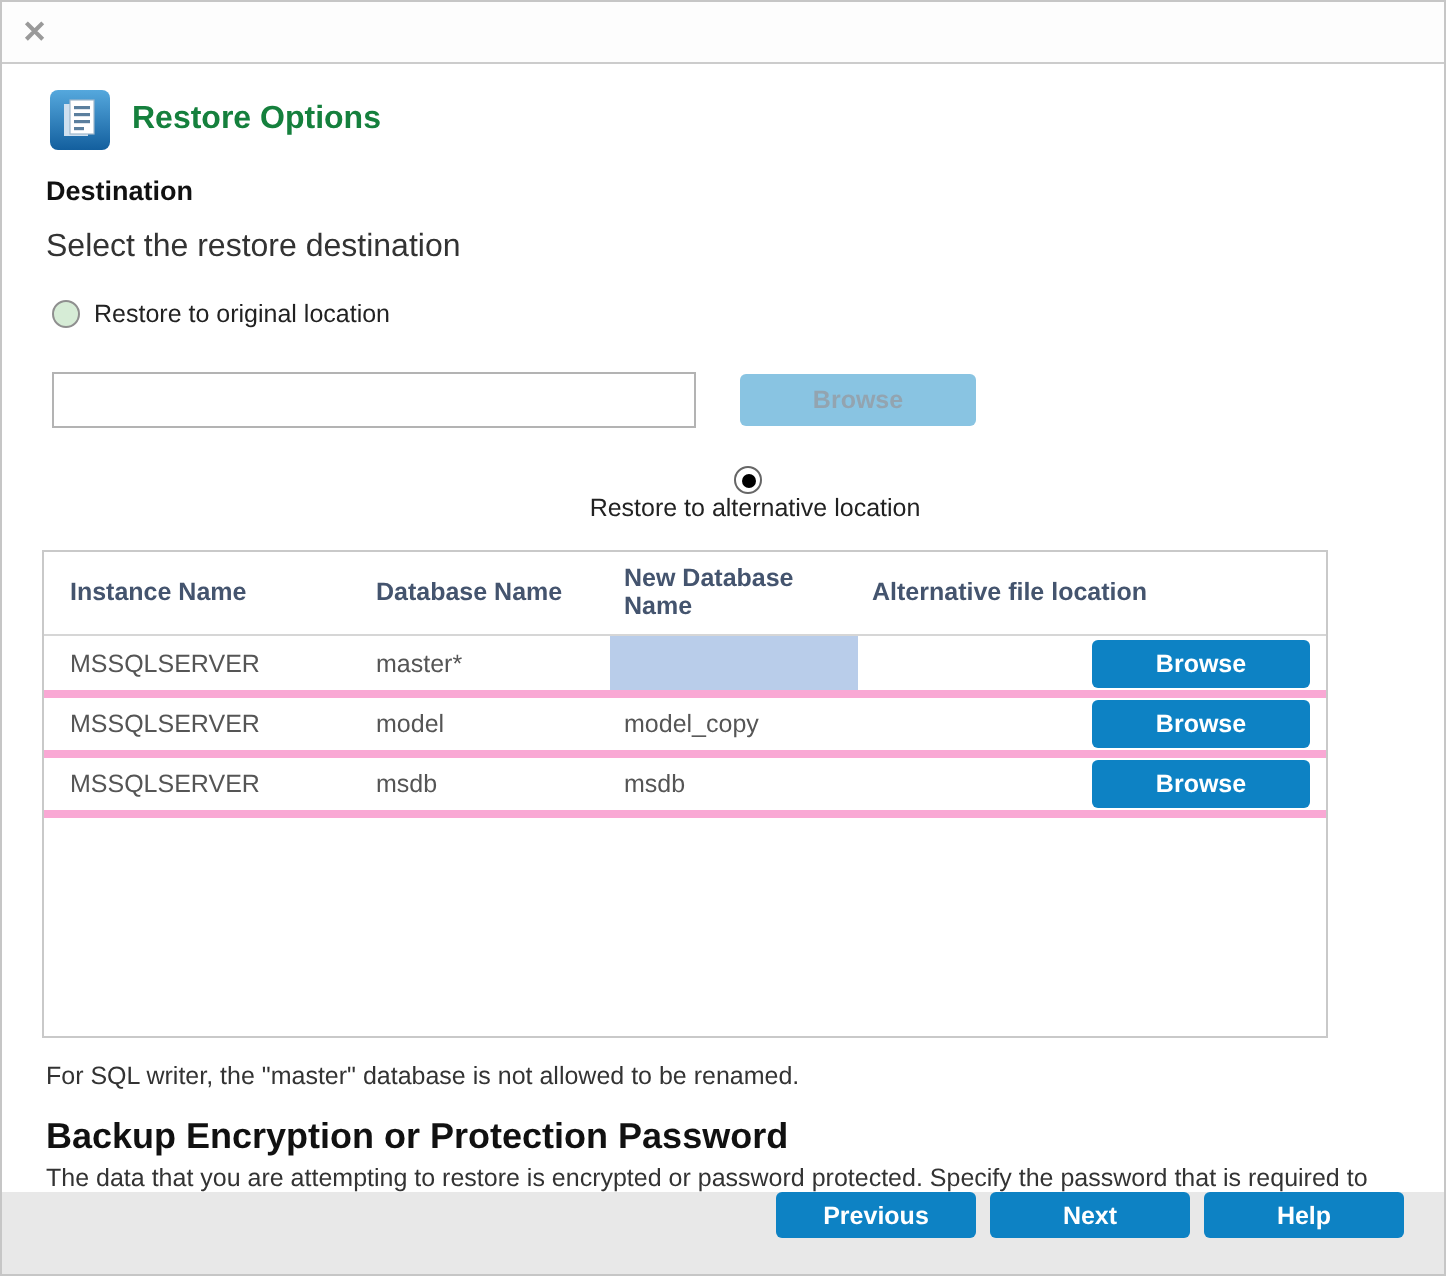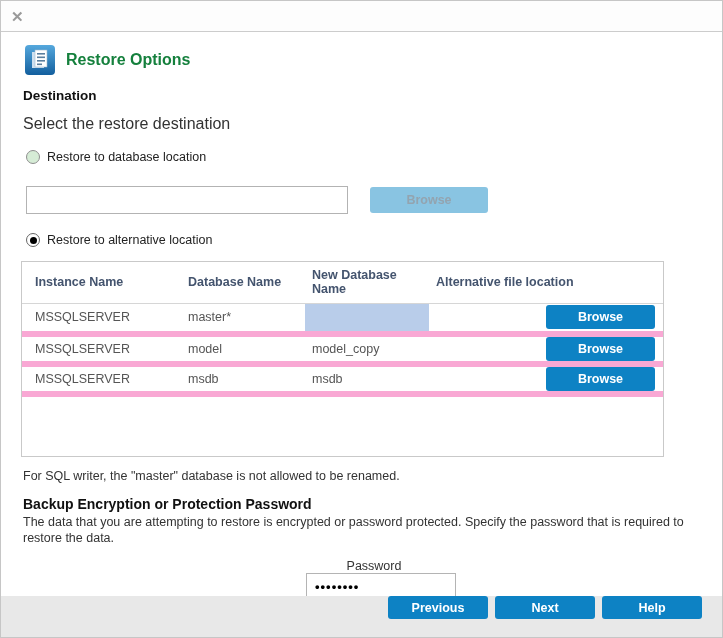--- a/index.html
+++ b/index.html
@@ -47,21 +47,21 @@
   .doc-icon { width: 30px; height: 30px; display: block; }
   .page-title { font-size: 16px; font-weight: bold; color: #15803d; }
 
   .section-heading { margin: 13px 0 12px 22px; font-size: 13.5px; font-weight: bold; color: #111; }
   .section-sub { margin: 5px 0 0 22px; font-size: 16px; color: #333; }
 
   
   .radio-row { margin-left: 25px; display: flex; align-items: center; }
   .radio-row.r1 { margin-top: 17px; }
   .radio-row.r2 { margin-top: 22px; }
-  .radio-row.r3 { margin-top: 19px; }
+  .radio-row.r3 { margin-top: 19px; flex-direction: column; }
   .radio {
     width: 14px; height: 14px;
     border-radius: 50%;
     border: 1px solid #8f8f8f;
     background: #d6ecd6;
     display: inline-flex;
     align-items: center;
     justify-content: center;
     flex: none;
     cursor: pointer;
@@ -100,21 +100,21 @@
     margin-left: 22px;
     background: #89c4e2;
     color: #93a4b0;
     cursor: default;
   }
 
   
   .table-box {
     margin: 14px 0 0 20px;
     width: 643px;
-    height: 196px;
+    height: 244px;
     border: 1px solid #c9c9c9;
     background: #fff;
   }
   table.restore-table {
     width: 100%;
     border-collapse: collapse;
     table-layout: fixed;
   }
   .restore-table th {
     font-size: 12.5px;
@@ -126,36 +126,36 @@
     vertical-align: middle;
     border-bottom: 1px solid #d6d6d6;
     line-height: 1.15;
   }
   .restore-table td {
     font-size: 12.5px;
     color: #555;
     padding: 0 4px 0 13px;
     height: 30px;
     vertical-align: middle;
-    border-bottom: 6px solid #f9a8d4;
+    border-bottom: 4px solid #f9a8d4;
   }
   .restore-table td.browse-cell { padding: 0 8px 0 0; text-align: right; }
   .btn.browse-row { width: 109px; height: 24px; }
   .newname-input {
     width: 124px; height: 27px;
     background: #b9cdea;
     border: none;
     display: block;
     margin-left: -7px;
     cursor: text;
   }
 
   .note { margin: 12px 0 0 22px; font-size: 12.5px; color: #333; }
 
-  .pw-heading { margin: 13px 0 0 22px; font-size: 14px; font-weight: bold; color: #111; }
+  .pw-heading { margin: 13px 0 0 22px; font-size: 18px; font-weight: bold; color: #111; }
   .pw-desc { margin: 2px 20px 0 22px; font-size: 12.5px; color: #333; line-height: 16px; max-width: 682px; }
 
   .pw-row { margin: 13px 0 0 25px; display: flex; align-items: center; flex-direction: column; }
   .pw-label { font-size: 12.5px; color: #333; }
   .pw-input {
     margin-left: 14px;
     width: 150px; height: 26px;
     border: 1px solid #b4b4b4;
     font-family: "Liberation Sans", sans-serif;
     font-size: 13px;
@@ -204,21 +204,21 @@
     </svg>
   </span>
   <span class="page-title">Restore Options</span>
 </div>
 
 <div class="section-heading">Destination</div>
 <div class="section-sub">Select the restore destination</div>
 
 <div class="radio-row r1">
   <span class="radio"></span>
-  <span class="radio-label">Restore to database location</span>
+  <span class="radio-label">Restore to original location</span>
 </div>
 
 <div class="radio-row r2">
   <input class="dump-input" type="text" value="" style="">
   <button class="btn browse-disabled" disabled="">Browse</button>
 </div>
 
 <div class="radio-row r3">
   <span class="radio selected"></span>
   <span class="radio-label">Restore to alternative location</span>

